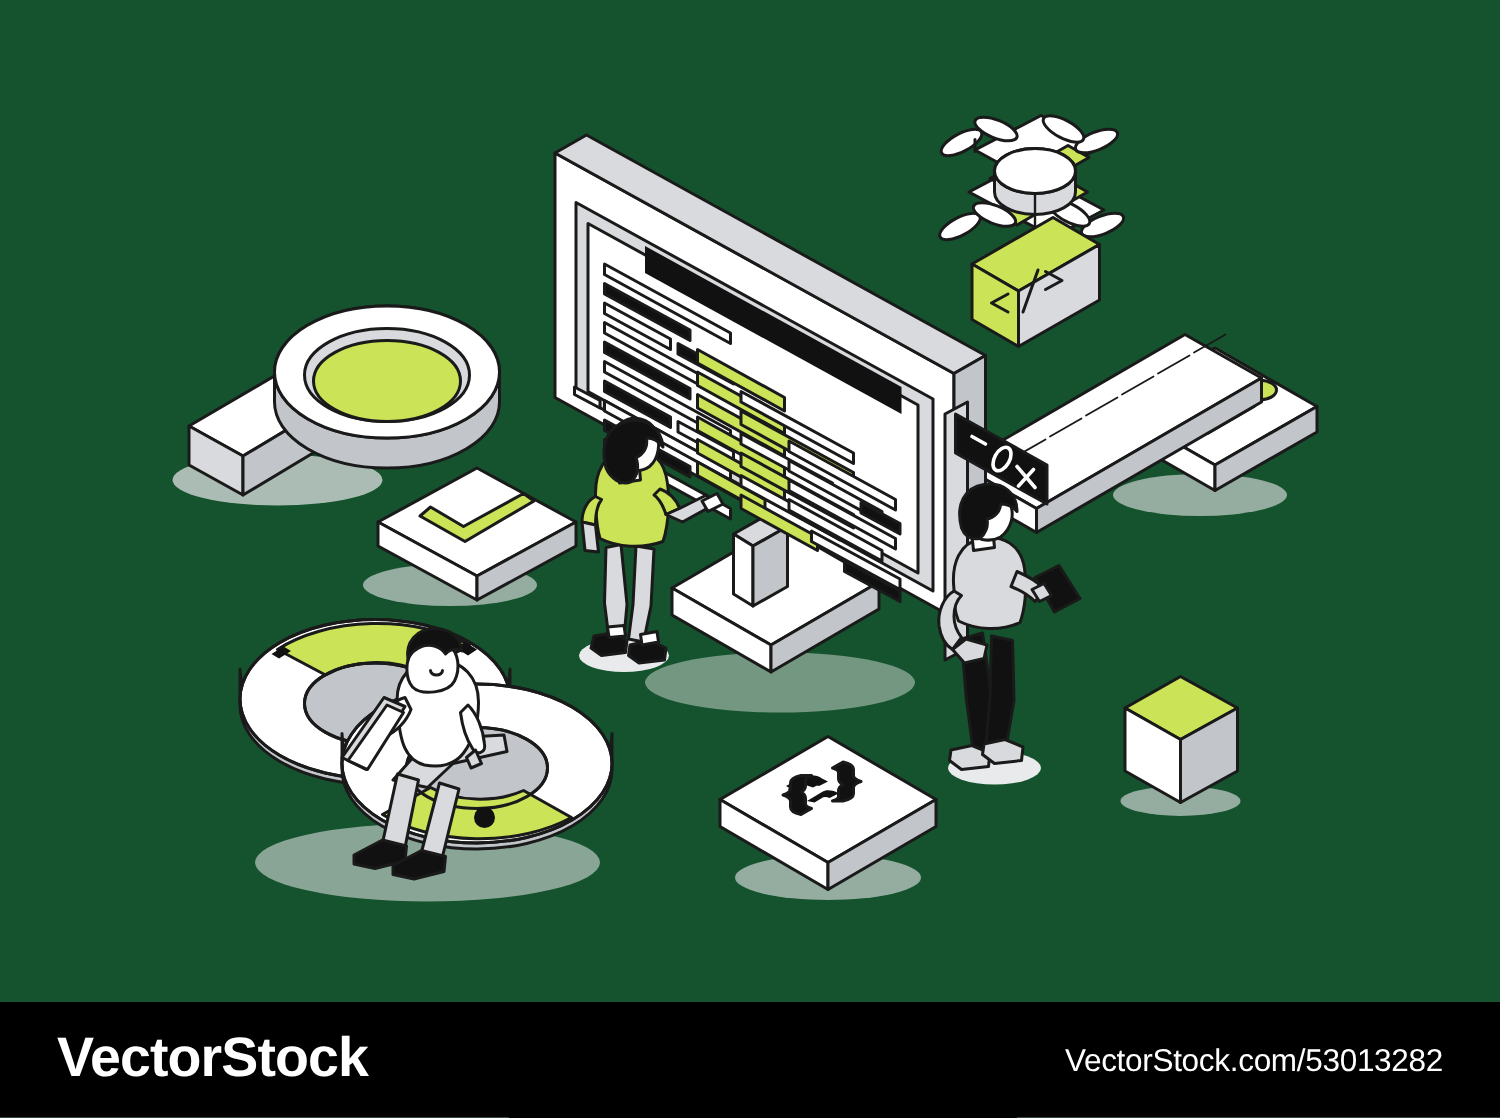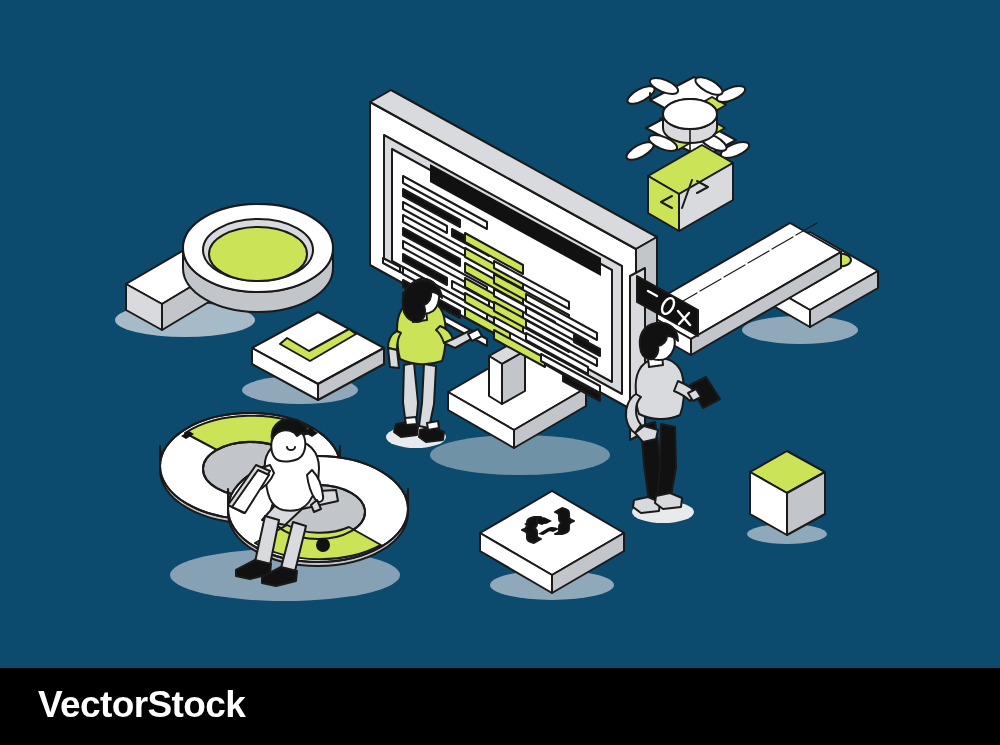--- a/index.html
+++ b/index.html
@@ -1,17 +1,17 @@
 <!DOCTYPE html>
 <html><head>
 <meta charset="utf-8">
 <style>
   html,body{margin:0;padding:0;background:#ffffff;}
   body{width:1000px;height:745px;overflow:hidden;font-family:"Liberation Sans",sans-serif;}
-  #stage{position:relative;width:1000px;height:745px;background:#0c4a6e;}
+  #stage{position:relative;width:1000px;height:745px;background:#14532d;}
   #art{position:absolute;left:0;top:0;width:1000px;height:668px;}
   #footer{position:absolute;left:0;top:668px;width:1000px;height:77px;background:#000000;}
   #brand{position:absolute;left:38px;top:686px;font-size:37px;font-weight:700;color:#ffffff;letter-spacing:-0.6px;line-height:1;}
   #credit{position:absolute;right:38px;top:697px;font-size:21px;color:#ffffff;line-height:1;letter-spacing:-0.2px;}
 </style>
 </head>
 <body>
 
 <div id="stage">
 
@@ -323,14 +323,15 @@
 
       <path class="wh st" d="M648,357 l14,-2 l1,10 l-14,2 Z"></path>
       <path class="wh st" d="M645,353 c-4,-8 -2,-19 6,-24 c8,-5 18,-2 22,6 c4,8 1,18 -6,23 c-7,4 -18,2 -22,-5 Z"></path>
       <path class="bk st" d="M641,352 c-4,-16 2,-27 15,-29 c13,-2 22,6 22,18 c-3,-4 -7,-5 -11,-5 c0,5 -4,9 -9,10 c1,5 -1,10 -5,13 c-6,1 -10,-2 -12,-7 Z"></path>
     </g>
 
   </svg>
 
   <div id="footer"></div>
   <div id="brand">VectorStock</div>
+  <div id="credit">VectorStock.com/53013282</div>
 
 </div>
 
 </body></html>

